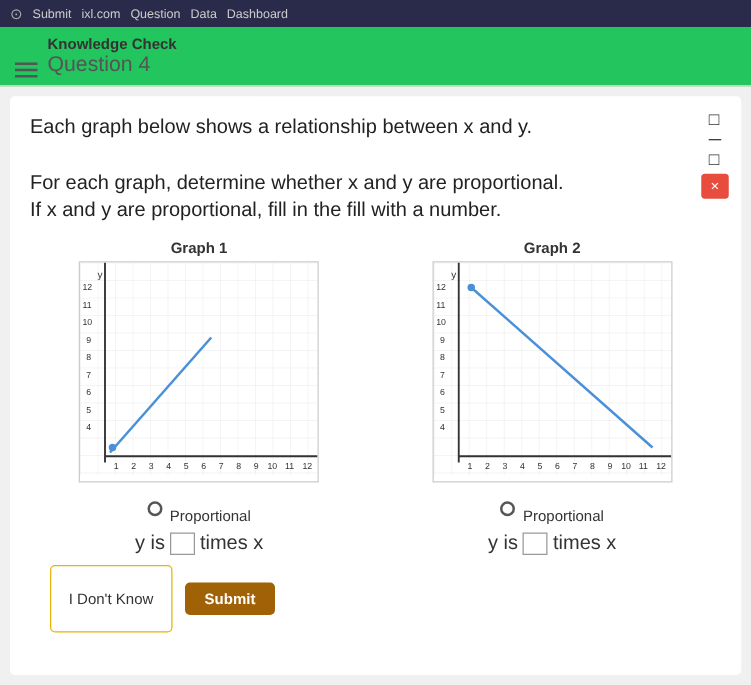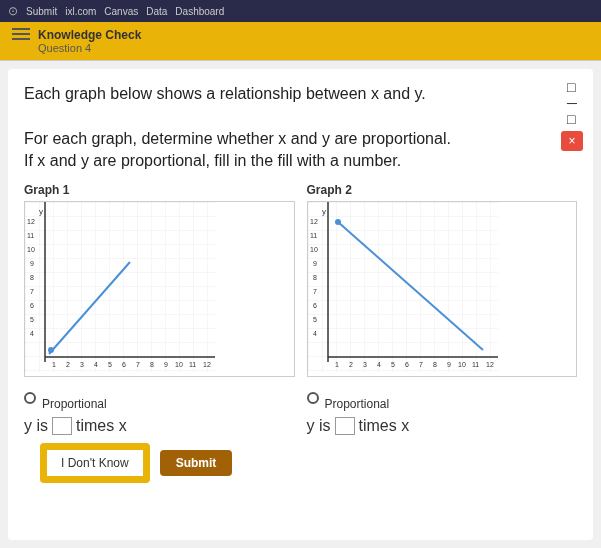--- a/index.html
+++ b/index.html
@@ -28,24 +28,24 @@
       color: #ccc;
       font-size: 10px;
     }
     .main-content {
       background: #f0f0f0;
       flex: 1;
       display: flex;
       flex-direction: column;
     }
     .header {
-      background: #eab308;
+      background: #22c55e;
       padding: 6px 12px;
       display: flex;
-      align-items: flex-start;
+      align-items: flex-end;
       gap: 8px;
       border-bottom: 1px solid #ccc;
     }
     .hamburger {
       display: flex;
       flex-direction: column;
       gap: 3px;
       cursor: pointer;
     }
     .hamburger span {
@@ -57,21 +57,21 @@
     .header-info {
       display: flex;
       flex-direction: column;
     }
     .header-title {
       font-size: 12px;
       font-weight: bold;
       color: #333;
     }
     .header-subtitle {
-      font-size: 11px;
+      font-size: 17px;
       color: #555;
     }
     .content-area {
       padding: 14px 16px;
       flex: 1;
       background: white;
       margin: 8px;
       border-radius: 4px;
       position: relative;
     }
@@ -83,20 +83,21 @@
     }
     .graphs-row {
       display: flex;
       gap: 12px;
       margin-top: 10px;
     }
     .graph-container {
       flex: 1;
       display: flex;
       flex-direction: column;
+      align-items: center;
     }
     .graph-title {
       font-size: 12px;
       font-weight: bold;
       color: #333;
       margin-bottom: 4px;
     }
     .graph-svg-wrapper {
       background: white;
       border: 1px solid #ccc;
@@ -136,23 +137,23 @@
       display: inline-block;
     }
     .bottom-bar {
       padding: 8px 16px;
       display: flex;
       gap: 10px;
       align-items: center;
     }
     .btn-dont-know {
       background: white;
-      border: 7px solid #eab308;
+      border: 1px solid #eab308;
       border-radius: 4px;
-      padding: 6px 14px;
+      padding: 19px 14px;
       font-size: 12px;
       color: #333;
       cursor: pointer;
     }
     .btn-submit {
       background: #a16207;
       border: none;
       border-radius: 4px;
       padding: 6px 16px;
       font-size: 12px;
@@ -187,21 +188,21 @@
       justify-content: center;
     }
   </style>
 </head>
 <body>
 
 <div class="top-bar">
   <span class="top-bar-icon">⊙</span>
   <span class="top-bar-text">Submit</span>
   <span class="top-bar-text">ixl.com</span>
-  <span class="top-bar-text">Canvas</span>
+  <span class="top-bar-text">Question</span>
   <span class="top-bar-text">Data</span>
   <span class="top-bar-text">Dashboard</span>
 </div>
 
 <div class="main-content">
 
   <div class="header">
     <div class="hamburger">
       <span></span>
         <span></span>

